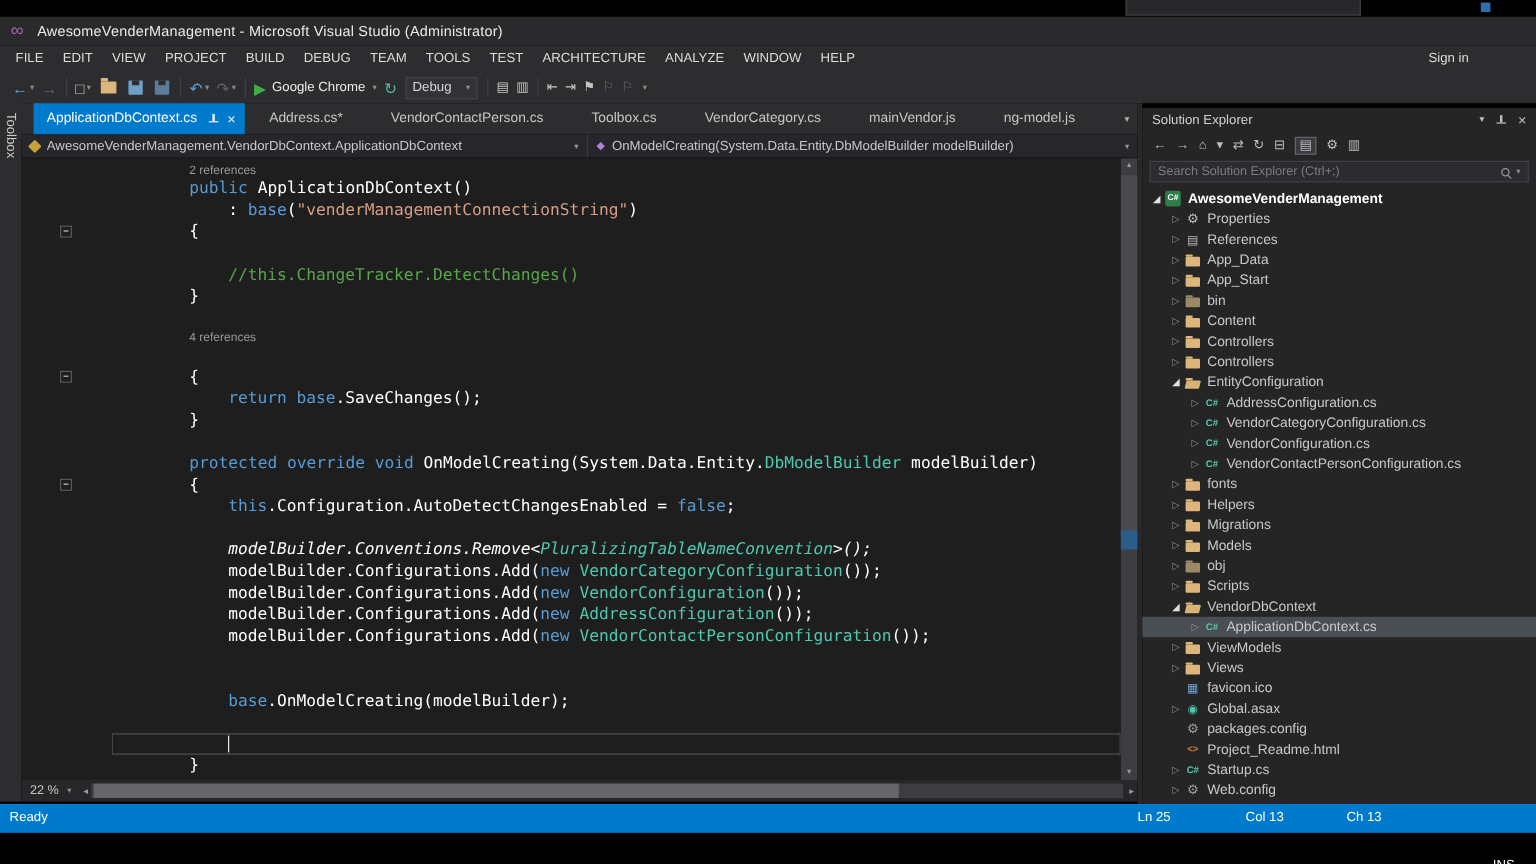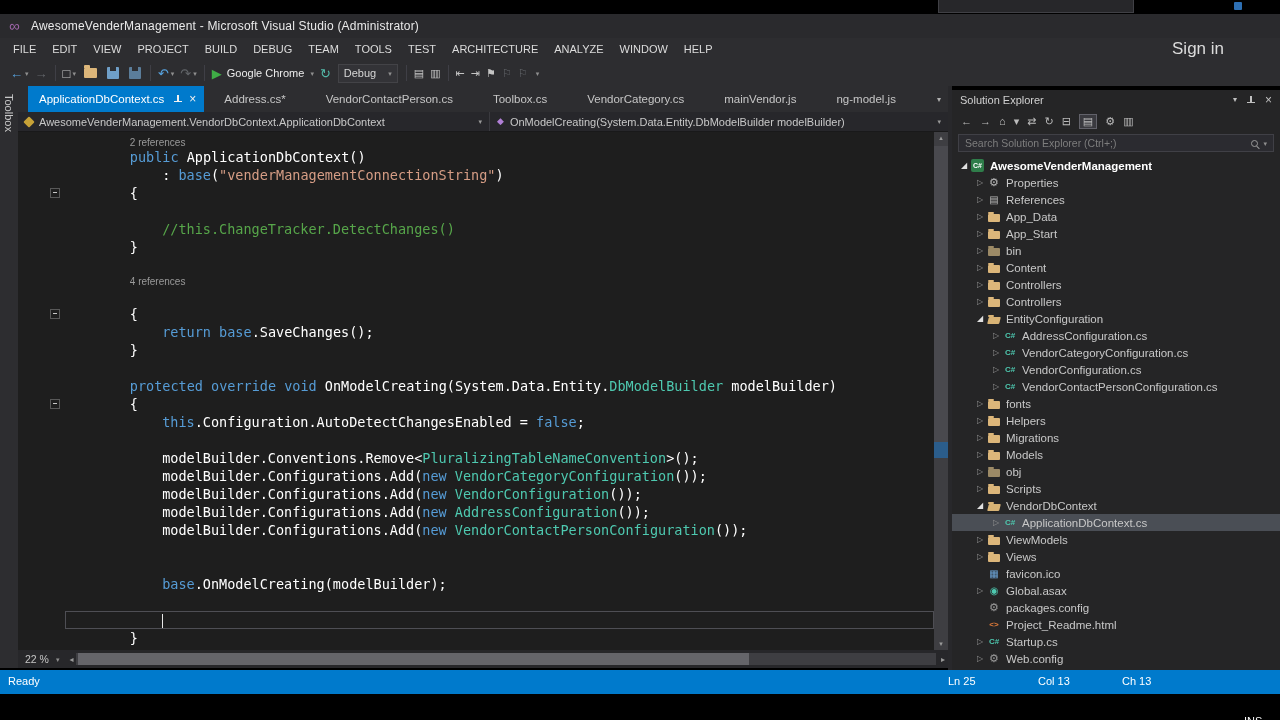--- a/index.html
+++ b/index.html
@@ -10,21 +10,21 @@
   
   #quicklaunch{position:absolute;left:938px;top:0;width:196px;height:13px;background:#27272a;border:1px solid #404045;border-top:none;}
   #top-dot{position:absolute;left:1234px;top:2px;width:8px;height:8px;background:#2d6fb3;border-radius:1px;}
   #titlebar{position:absolute;left:0;top:14px;width:1280px;height:24px;background:#2a2a2d;}
   #vs-logo{position:absolute;left:9px;top:2px;font-size:15px;color:#a066aa;line-height:20px;}
   #title-text{position:absolute;left:31px;top:5px;font-size:12px;color:#eaeaea;letter-spacing:.2px;white-space:nowrap;}
 
   
   #menubar{position:absolute;left:0;top:38px;width:1280px;height:22px;background:#2d2d30;display:flex;align-items:center;padding-left:5px;}
   .menu-item{padding:0 8px;font-size:11px;line-height:22px;color:#dcdcdc;white-space:nowrap;}
-  #signin{position:absolute;right:56px;top:38px;line-height:22px;font-size:17px;color:#dcdcdc;}
+  #signin{position:absolute;right:56px;top:38px;line-height:22px;font-size:11px;color:#dcdcdc;}
 
   
   #toolbar{position:absolute;left:0;top:60px;width:1280px;height:26px;background:#2d2d30;display:flex;align-items:center;padding-left:7px;}
   .tbtn{display:flex;align-items:center;padding:0 3px;height:22px;}
   .glyph{font-size:13px;line-height:1;}
   .glyph.sm{font-size:11px;}
   .blue{color:#57a3e0}.dim{color:#63666a}.norm{color:#c4c4c4}.green{color:#3fae46}.teal{color:#53b8a8}
   .caret{font-size:7px;color:#8f8f8f;margin-left:2px;line-height:1;}
   .tsep{width:1px;height:16px;background:#3f3f46;margin:0 4px;}
   #run-label{font-size:11px;color:#ececec;margin:0 4px 0 5px;white-space:nowrap;}
@@ -52,21 +52,21 @@
   #nav-left{width:472px;}
   #nav-right{flex:1;border-right:none;}
   .nav-text{font-size:11px;color:#c8c8c8;margin:0 6px;white-space:nowrap;overflow:hidden;}
   .nav-caret{margin-left:auto;font-size:7px;color:#9a9a9a;}
   .class-icon{width:8px;height:8px;background:#c7a237;transform:rotate(45deg);border-radius:1px;flex:0 0 8px;}
   .method-icon{font-size:9px;color:#b180d7;line-height:1;}
 
   
   #code-area{position:absolute;left:18px;top:132px;width:916px;height:518px;background:#1e1e1e;overflow:hidden;}
   #code-lines{padding-top:3px;font-family:"DejaVu Sans Mono","Liberation Mono",monospace;font-size:13.5px;}
-  .cline{display:flex;height:18px;line-height:18px;}
+  .cline{display:flex;height:18px;line-height:18px;gap:28px;}
   .cline.lens-row{height:13px;line-height:13px;}
   .gutter{flex:0 0 47px;position:relative;}
   .fold-box{position:absolute;left:32px;top:4px;width:10px;height:10px;border:1px solid #585858;background:#1e1e1e;}
   .fold-box::after{content:"";position:absolute;left:2px;top:3px;width:4px;height:1px;background:#c8c8c8;}
   .ltext{white-space:pre;color:#dcdcdc;}
   .cur .ltext{flex:1;box-shadow:inset 0 0 0 1px #4e4e54;}
   .lens-text{font-family:"Liberation Sans",sans-serif;font-size:10px;color:#9a9a9a;}
   .tok-k{color:#569cd6}.tok-p{color:#ffffff}.tok-t{color:#4ec9b0}.tok-s{color:#d69d85}.tok-c{color:#57a64a}
   .caret-bar{display:inline-block;width:1px;height:14px;background:#e8e8e8;vertical-align:middle;}
 
@@ -352,21 +352,21 @@
         <div class="cline">
           <span class="gutter"></span>
           <span class="ltext" style="padding-left: 97.2px;"><span class="tok-k">this</span><span class="tok-p">.Configuration.AutoDetectChangesEnabled = </span><span class="tok-k">false</span><span class="tok-p">;</span></span>
         </div>
         <div class="cline">
           <span class="gutter"></span>
           <span class="ltext" style="padding-left: 0px;"></span>
         </div>
         <div class="cline">
           <span class="gutter"></span>
-          <span class="ltext" style="padding-left: 97.2px;"><span class="tok-p">modelBuilder.Conventions.Remove&lt;</span><span class="tok-t">PluralizingTableNameConvention</span><span class="tok-p">&gt;();</span></span>
+          <span class="ltext" style="padding-left: 97.2px; font-style: italic;"><span class="tok-p">modelBuilder.Conventions.Remove&lt;</span><span class="tok-t">PluralizingTableNameConvention</span><span class="tok-p">&gt;();</span></span>
         </div>
         <div class="cline">
           <span class="gutter"></span>
           <span class="ltext" style="padding-left: 97.2px;"><span class="tok-p">modelBuilder.Configurations.Add(</span><span class="tok-k">new</span><span class="tok-p"> </span><span class="tok-t">VendorCategoryConfiguration</span><span class="tok-p">());</span></span>
         </div>
         <div class="cline">
           <span class="gutter"></span>
           <span class="ltext" style="padding-left: 97.2px;"><span class="tok-p">modelBuilder.Configurations.Add(</span><span class="tok-k">new</span><span class="tok-p"> </span><span class="tok-t">VendorConfiguration</span><span class="tok-p">());</span></span>
         </div>
         <div class="cline">

